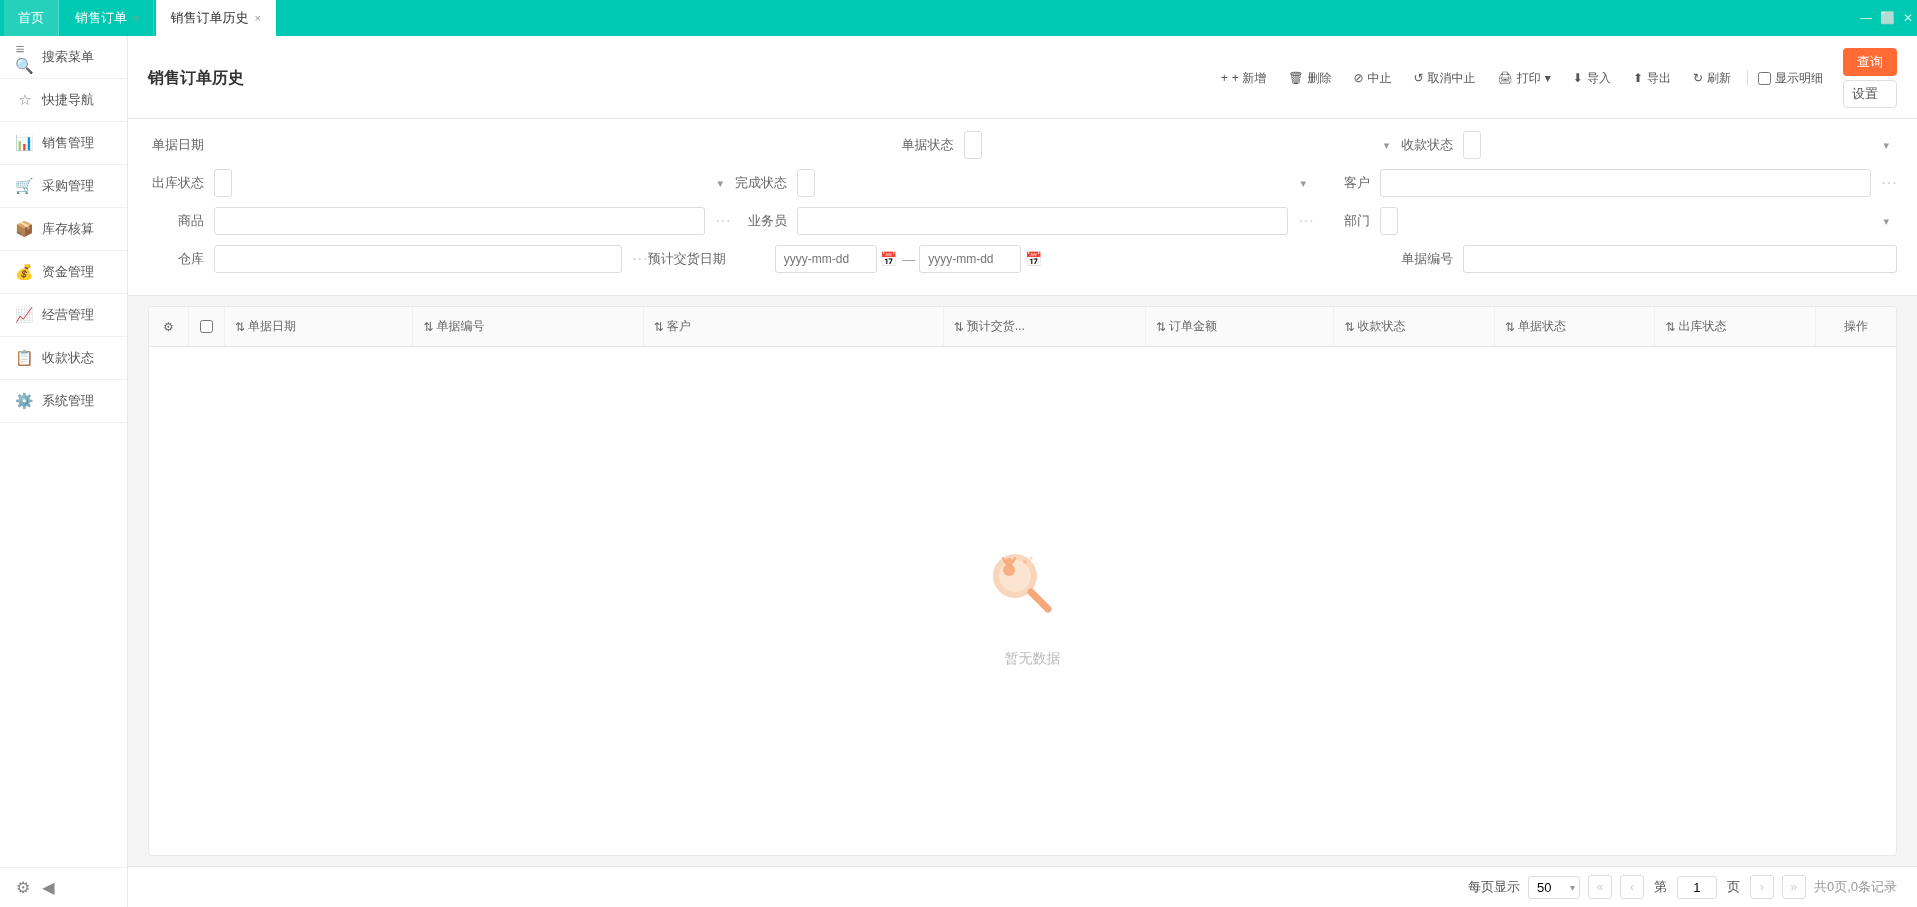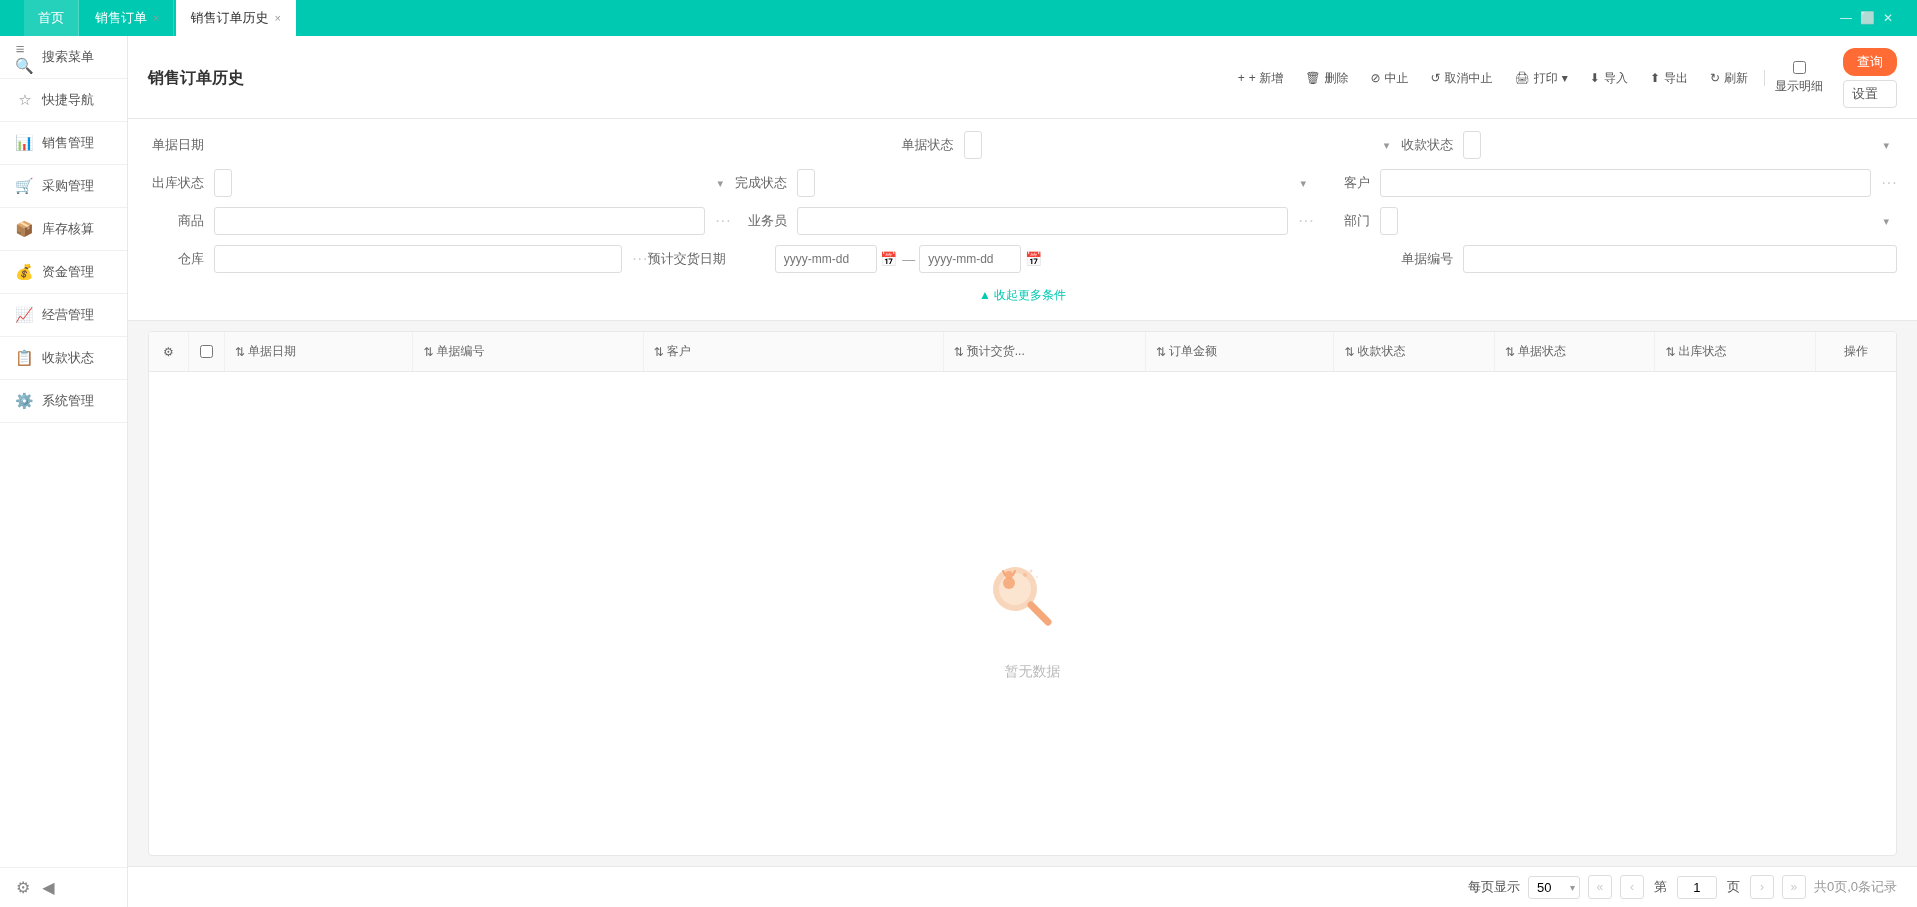--- a/index.html
+++ b/index.html
@@ -1,19 +1,19 @@
 <!DOCTYPE html>
 <html><head>
   <meta charset="utf-8">
   <style>
     * { margin: 0; padding: 0; box-sizing: border-box; }
     body { font-family: "Microsoft YaHei", "PingFang SC", sans-serif; font-size: 13px; color: #333; background: #f5f5f5; display: flex; flex-direction: column; height: 100vh; overflow: hidden; }
 
     
-    .top-bar { background: #00c9b1; height: 36px; display: flex; align-items: center; padding: 0 24px; flex-shrink: 0; }
+    .top-bar { background: #00c9b1; height: 36px; display: flex; align-items: center; padding: 0 4px; flex-shrink: 0; }
     .top-bar .tabs { display: flex; align-items: center; flex: 1; gap: 2px; }
     .tab { display: flex; align-items: center; padding: 0 14px; height: 36px; cursor: pointer; color: #fff; font-size: 13px; gap: 6px; border-right: 1px solid rgba(255,255,255,0.2); }
     .tab.home { background: rgba(255,255,255,0.15); }
     .tab.active { background: #fff; color: #333; }
     .tab .close-icon { font-size: 11px; color: #999; cursor: pointer; }
     .top-bar-right { display: flex; align-items: center; gap: 8px; color: #fff; font-size: 12px; }
     .top-bar-right span { cursor: pointer; opacity: 0.8; }
 
     
     .main-layout { display: flex; flex: 1; overflow: hidden; }
@@ -27,24 +27,24 @@
 
     
     .content { flex: 1; overflow: auto; display: flex; flex-direction: column; }
 
     
     .page-header { background: #fff; padding: 12px 20px 0 20px; border-bottom: 1px solid #e8e8e8; display: flex; flex-direction: column; }
     .page-title-row { display: flex; align-items: center; justify-content: space-between; margin-bottom: 10px; }
     .page-title { font-size: 16px; font-weight: 600; color: #333; }
     .toolbar { display: flex; align-items: center; gap: 10px; }
     .toolbar-btn { display: flex; align-items: center; gap: 4px; font-size: 12px; color: #555; cursor: pointer; padding: 4px 6px; border-radius: 3px; }
-    .toolbar-btn.primary { background: #ff6b35; color: #fff; padding: 5px 14px; border-radius: 12px; font-size: 13px; }
+    .toolbar-btn.primary { background: #ff6b35; color: #fff; padding: 5px 14px; border-radius: 4px; font-size: 13px; }
     .toolbar-btn.secondary { background: #fff; color: #555; border: 1px solid #ddd; padding: 4px 8px; border-radius: 4px; font-size: 13px; }
     .toolbar-divider { width: 1px; height: 16px; background: #ddd; }
-    .display-toggle { display: flex; align-items: center; gap: 4px; font-size: 12px; color: #555; cursor: pointer; flex-direction: column; }
+    .display-toggle { display: flex; align-items: center; gap: 4px; font-size: 12px; color: #555; cursor: pointer; }
     .display-toggle input[type=checkbox] { cursor: pointer; }
 
     
     .filter-area { padding: 12px 20px; background: #fff; border-bottom: 1px solid #e8e8e8; }
     .filter-row { display: flex; align-items: center; gap: 0; margin-bottom: 10px; }
     .filter-item { display: flex; align-items: center; gap: 6px; flex: 1; }
     .filter-label { color: #666; font-size: 13px; white-space: nowrap; min-width: 56px; text-align: right; margin-right: 4px; }
     .filter-input { flex: 1; border: 1px solid #ddd; border-radius: 3px; padding: 4px 8px; font-size: 13px; color: #333; outline: none; height: 28px; }
     .filter-select { flex: 1; border: 1px solid #ddd; border-radius: 3px; padding: 4px 8px; font-size: 13px; color: #333; outline: none; height: 28px; background: #fff; appearance: none; }
     .filter-select-wrap { flex: 1; position: relative; }
@@ -305,23 +305,20 @@
             <input class="date-input" placeholder="yyyy-mm-dd" style="">
             <span class="date-icon">📅</span>
           </div>
         </div>
         <div class="filter-item" style="flex: 1;">
           <span class="filter-label">单据编号</span>
           <input class="filter-input" style="flex: 1 1 0%;">
         </div>
       </div>
 
-      <div class="collapse-row">
-        <span>▲ 收起更多条件</span>
-      </div>
     </div>
 
     <div class="table-section">
       <div class="data-table">
 
         <div class="table-header">
           <div class="th th-settings">
             <span>⚙</span>
           </div>
           <div class="th th-checkbox">

